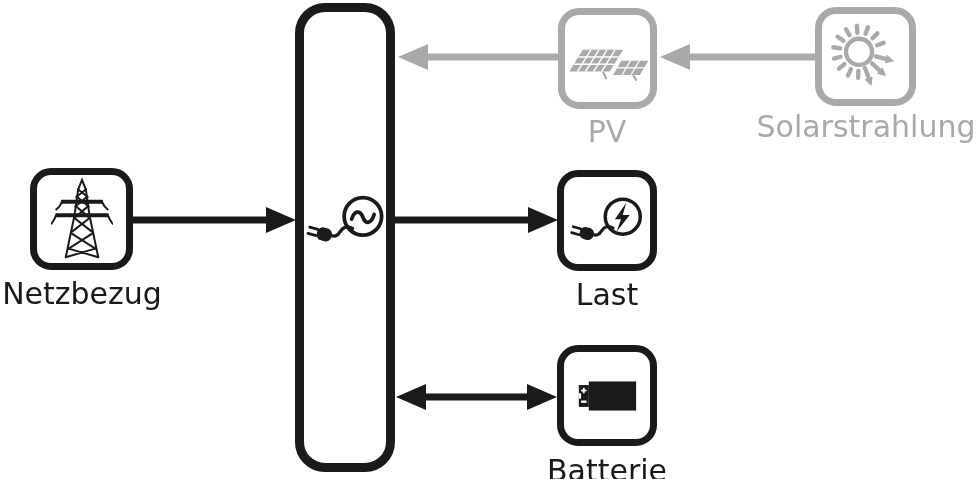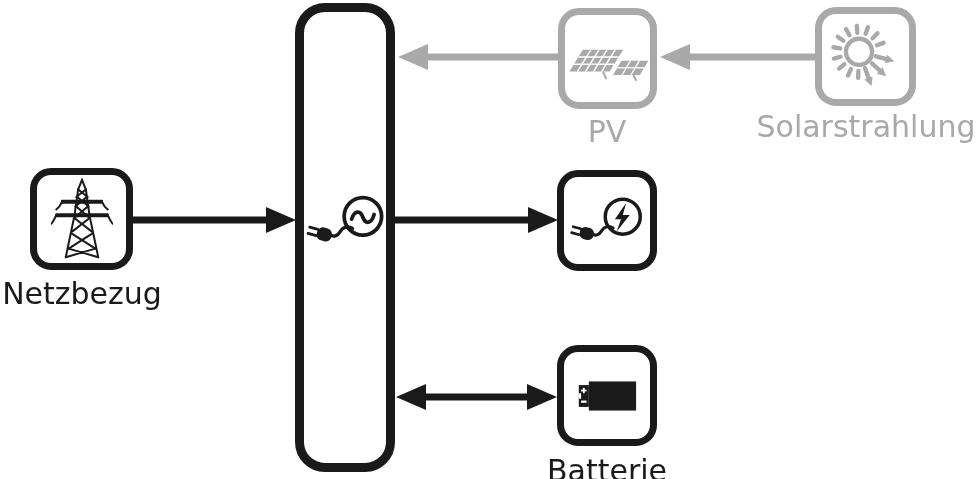--- a/index.html
+++ b/index.html
@@ -176,20 +176,21 @@
         <circle cx="66" cy="26" r="20" fill="#ffffff" stroke="currentColor" stroke-width="4"></circle>
         <path d="M70 10 L57 29 L64 29 L59 43 L74 24 L66 24 Z" fill="currentColor"></path>
         <path d="M30 45 c5 4 9 2 12 -3 c3 -5 8 -6 13 -3" fill="none" stroke="currentColor" stroke-width="3.5" stroke-linecap="round"></path>
         <g transform="translate(20 44) rotate(15)">
           <rect x="-3" y="-7" width="16" height="14" rx="6" fill="currentColor"></rect>
           <path d="M-3 -3.5 L-12 -3.5 M-3 3.5 L-12 3.5" stroke="currentColor" stroke-width="3" stroke-linecap="round"></path>
         </g>
       </svg>
     </div>
   </div>
+  <div class="label ink" style="left: 457px; top: 279px; color: rgb(26, 26, 26);">Last</div>
 
   <div class="node ink" style="left: 557px; top: 345px; width: 100px; height: 101px; color: rgb(26, 26, 26);">
     <div class="box">
       <svg class="icon" width="80" height="52" viewBox="0 0 88 56">
         <rect x="24" y="12" width="52" height="32" fill="currentColor"></rect>
         <rect x="13" y="16" width="11" height="24" fill="currentColor"></rect>
         <rect x="13" y="25" width="2.5" height="6" fill="#ffffff"></rect>
         <rect x="15.5" y="21" width="6" height="2" fill="#ffffff"></rect>
         <rect x="17.5" y="19" width="2" height="6" fill="#ffffff"></rect>
         <rect x="15.5" y="33" width="6" height="2.5" fill="#ffffff"></rect>

